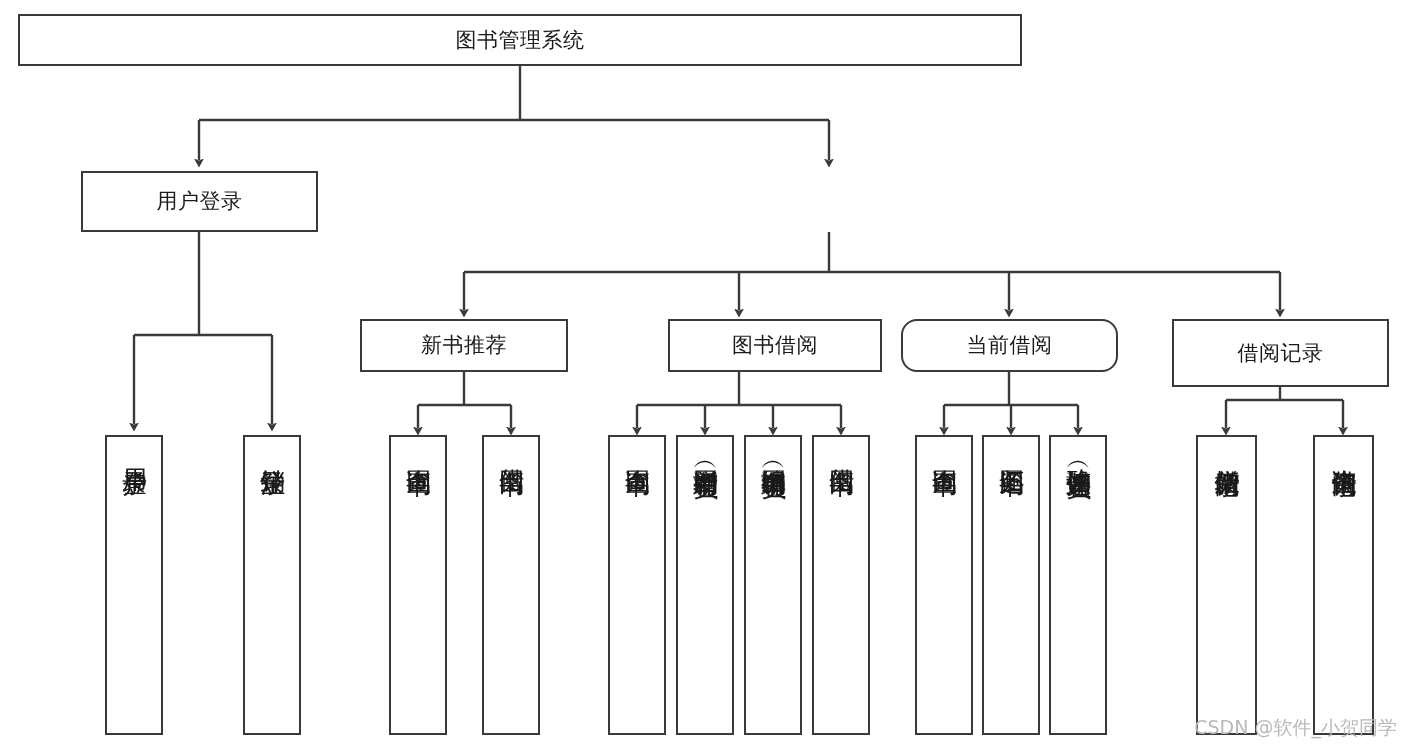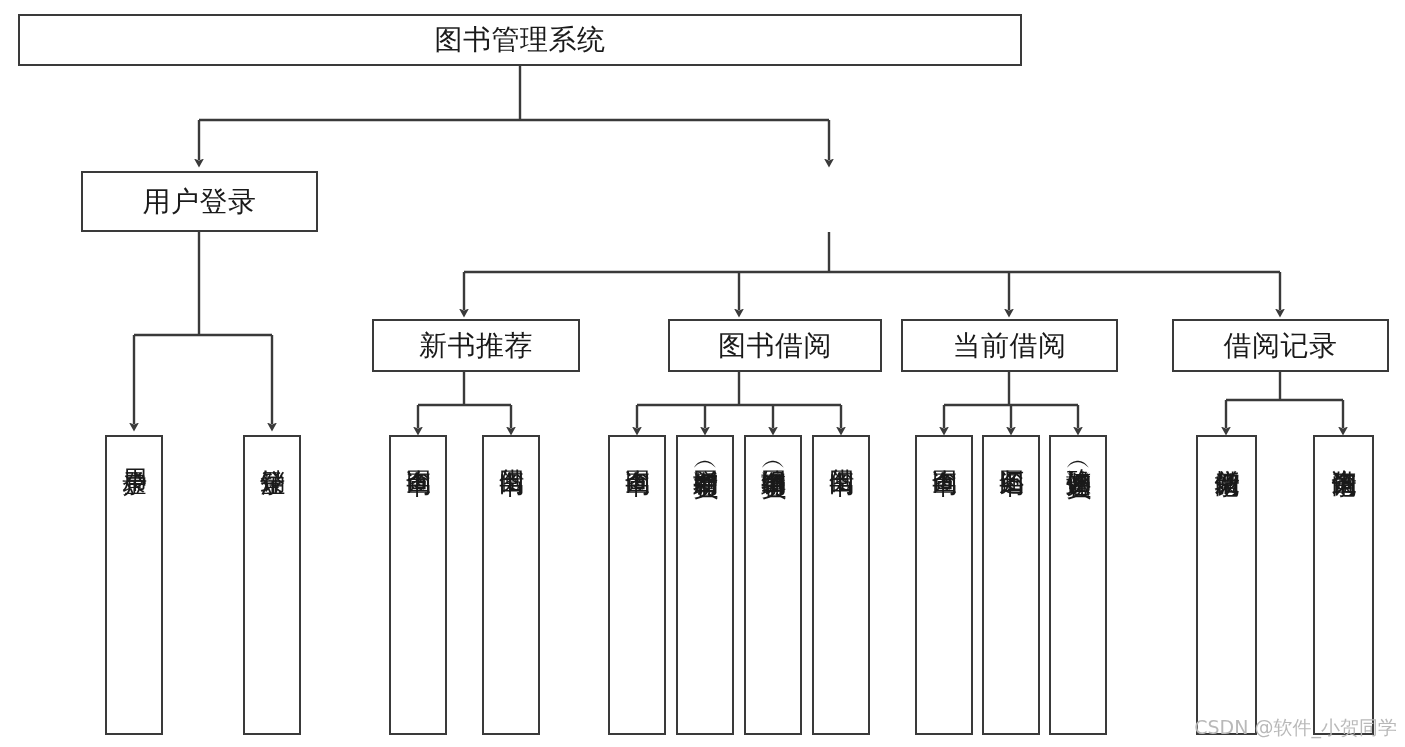--- a/index.html
+++ b/index.html
@@ -39,21 +39,21 @@
   }
   .node-label {
     display: block;
     text-align: center;
     line-height: 1.18;
     letter-spacing: 0.5px;
   }
   
   .node.horiz .node-label {
     writing-mode: horizontal-tb;
-    font-size: 28px;
+    font-size: 21px;
   }
   
   .node.vert {
     align-items: flex-start;
     padding-top: 12px;
   }
   .node.vert .node-label {
     writing-mode: vertical-rl;
     text-orientation: upright;
     font-size: 25px;
@@ -130,33 +130,33 @@
 
   <div class="node horiz" style="left:18px; top:14px; width:1004px; height:52px;">
     <span class="node-label">图书管理系统</span>
   </div>
 
   <div class="node horiz" style="left:81px; top:171px; width:237px; height:61px;">
     <span class="node-label">用户登录</span>
   </div>
 
 
-  <div class="node horiz" style="left:372px; top:319px; width:208px; height:53px;">
+  <div class="node horiz" style="left:360px; top:319px; width:208px; height:53px;">
     <span class="node-label">新书推荐</span>
   </div>
 
   <div class="node horiz" style="left:632px; top:319px; width:214px; height:53px;margin-left:36px;">
     <span class="node-label">图书借阅</span>
   </div>
 
-  <div class="node horiz" style="left:901px; top:319px; width:217px; height:53px;">
+  <div class="node horiz" style="left:901px; top:319px; width:217px; height:53px;border-radius:16px;">
     <span class="node-label">当前借阅</span>
   </div>
 
-  <div class="node horiz" style="left:1172px; top:319px; width:217px; height:53px;">
+  <div class="node horiz" style="left:1172px; top:319px; width:217px; height:68px;">
     <span class="node-label">借阅记录</span>
   </div>
 
   <div class="node vert" style="left:105px; top:435px; width:58px; height:300px;">
     <span class="node-label">用户登录</span>
   </div>
   <div class="node vert" style="left:243px; top:435px; width:58px; height:300px;">
     <span class="node-label">注销登录</span>
   </div>
 

